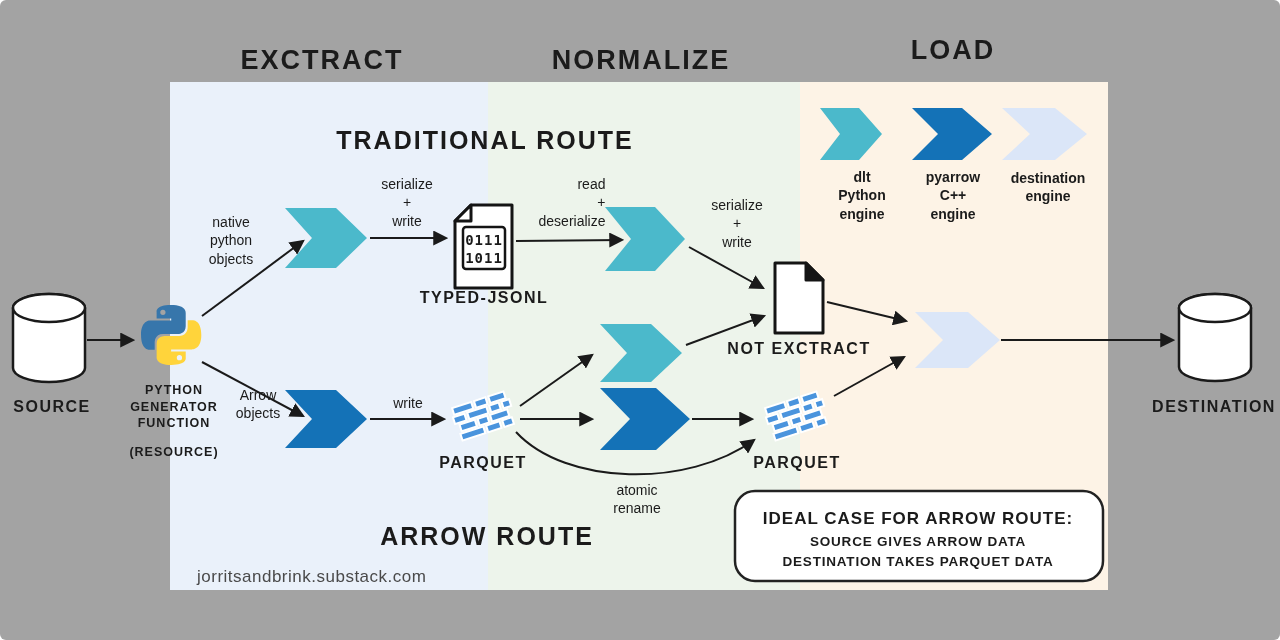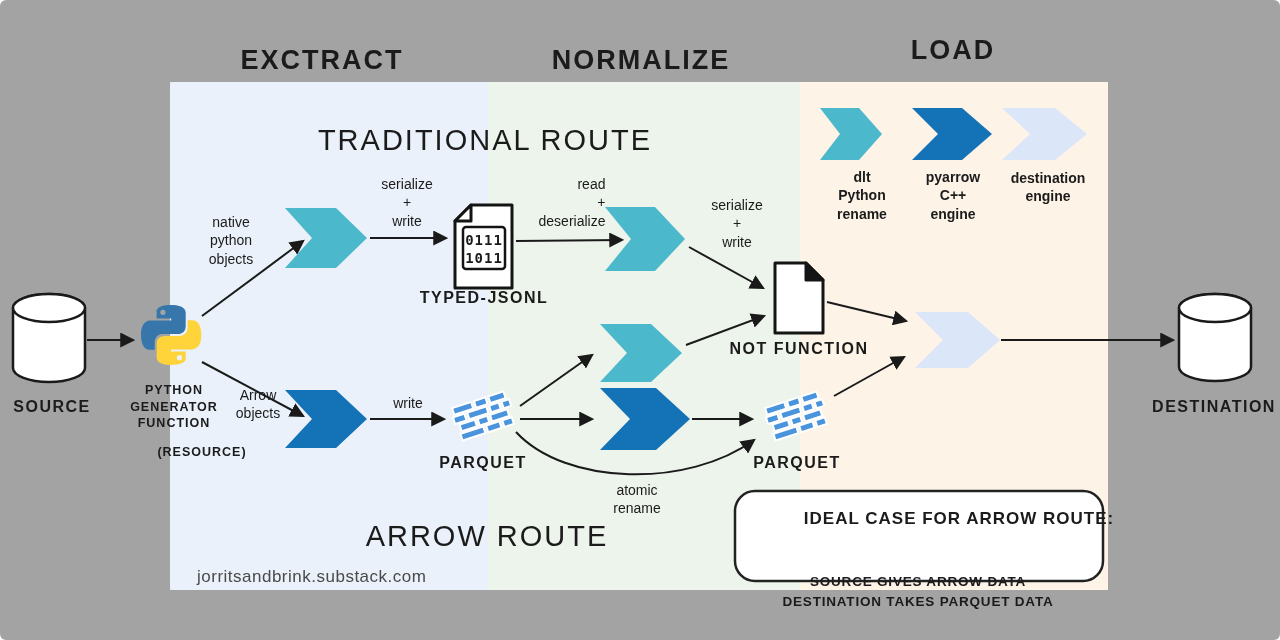--- a/index.html
+++ b/index.html
@@ -7,28 +7,28 @@
     position:relative;width:1280px;height:640px;overflow:hidden;
     font-family:"Liberation Sans", sans-serif;color:#1b1b1b;background:#a3a3a3;border-radius:6px;
   }
   #diagram-svg{position:absolute;left:0;top:0;}
   .lbl{
     position:absolute;transform:translate(-50%,-50%);
     text-align:center;white-space:pre-line;line-height:1.32;
     color:#1b1b1b;pointer-events:none;
   }
   .hdr{font-size:27px;font-weight:700;letter-spacing:2px;}
-  .route{font-size:29px;font-weight:400;letter-spacing:2px;}
+  .route{font-size:25px;font-weight:700;letter-spacing:2px;}
   .node{font-size:16px;font-weight:700;letter-spacing:1.5px;}
   .edge{font-size:14px;font-weight:400;}
   .legend{font-size:14px;font-weight:600;}
   .fn{font-size:12.5px;font-weight:700;letter-spacing:1px;}
   .bits{font-family:"DejaVu Sans Mono",monospace;font-size:14px;font-weight:700;line-height:1.25;letter-spacing:1px;}
   .callout-title{font-size:17px;font-weight:700;letter-spacing:1px;}
-  .callout-line{font-size:13.5px;font-weight:700;letter-spacing:0.8px;margin-top:40px;}
+  .callout-line{font-size:13.5px;font-weight:700;letter-spacing:0.8px;}
   .watermark{position:absolute;font-size:17px;color:#4a4a4a;transform:translateY(-50%);letter-spacing:0.5px;}
 </style>
 </head>
 <body>
 
 <div id="stage">
 
   <svg id="diagram-svg" width="1280" height="640" viewBox="0 0 1280 640">
     <defs>
       <marker id="ah" viewBox="0 0 10 10" refX="8.5" refY="5" markerWidth="7.5" markerHeight="7.5" orient="auto-start-reverse">
@@ -135,25 +135,25 @@
   <div class="lbl hdr" style="left:953px;top:51px;">LOAD</div>
 
   <div class="lbl route" style="left:485px;top:140px;">TRADITIONAL ROUTE</div>
   <div class="lbl route" style="left:487px;top:536px;">ARROW ROUTE</div>
 
   <div class="lbl node" style="left:52px;top:407px;">SOURCE</div>
   <div class="lbl node" style="left:1214px;top:407px;">DESTINATION</div>
   <div class="lbl fn" style="left:174px;top:407px;">PYTHON
 GENERATOR
 FUNCTION</div>
-  <div class="lbl fn" style="left:174px;top:452px;margin-left:28px;">(RESOURCE)</div>
+  <div class="lbl fn" style="left:174px;top:452px;">(RESOURCE)</div>
   <div class="lbl node" style="left:484px;top:298px;">TYPED-JSONL</div>
   <div class="lbl bits" style="left:484px;top:249px;">0111
 1011</div>
-  <div class="lbl node" style="left:799px;top:349px;">NOT FUNCTION</div>
+  <div class="lbl node" style="left:799px;top:349px;">NOT EXCTRACT</div>
   <div class="lbl node" style="left:483px;top:463px;">PARQUET</div>
   <div class="lbl node" style="left:797px;top:463px;">PARQUET</div>
 
   <div class="lbl edge" style="left:231px;top:241px;">native
 python
 objects</div>
   <div class="lbl edge" style="left:407px;top:203px;">serialize
 +
 write</div>
   <div class="lbl edge" style="left:572px;top:203px;text-align:right;">read
@@ -163,26 +163,26 @@
 +
 write</div>
   <div class="lbl edge" style="left:258px;top:360px;margin-top:44px;">Arrow
 objects</div>
   <div class="lbl edge" style="left:408px;top:403px;">write</div>
   <div class="lbl edge" style="left:637px;top:499px;">atomic
 rename</div>
 
   <div class="lbl legend" style="left:862px;top:196px;">dlt
 Python
-rename</div>
+engine</div>
   <div class="lbl legend" style="left:953px;top:196px;">pyarrow
 C++
 engine</div>
   <div class="lbl legend" style="left:1048px;top:187px;">destination
 engine</div>
 
-  <div class="lbl callout-title" style="left:918px;top:519px;margin-left:41px;">IDEAL CASE FOR ARROW ROUTE:</div>
+  <div class="lbl callout-title" style="left:918px;top:519px;">IDEAL CASE FOR ARROW ROUTE:</div>
   <div class="lbl callout-line" style="left:918px;top:542px;">SOURCE GIVES ARROW DATA</div>
   <div class="lbl callout-line" style="left:918px;top:562px;">DESTINATION TAKES PARQUET DATA</div>
 
   <div class="watermark" style="left:197px;top:577px;text-align:center;">jorritsandbrink.substack.com</div>
 
 </div>
 
 </body></html>

